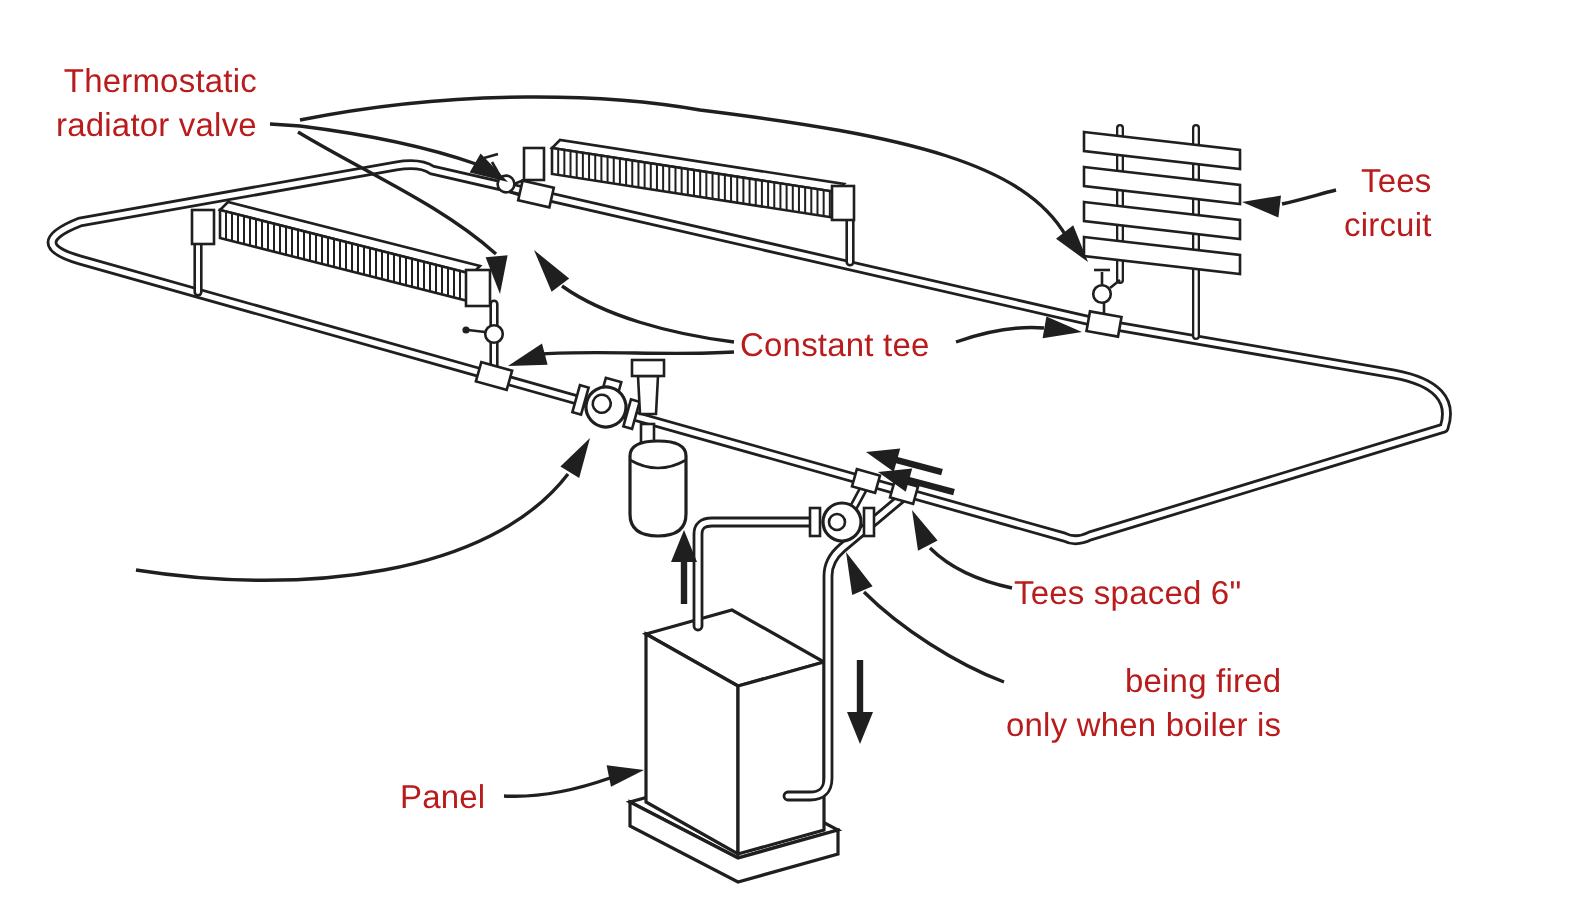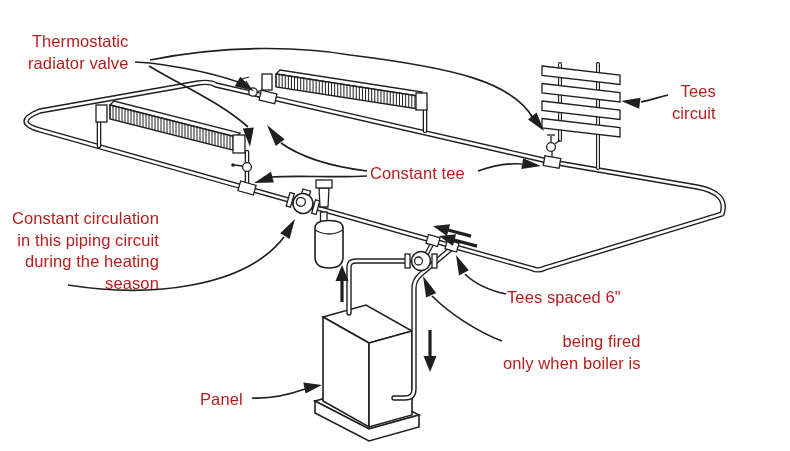--- a/index.html
+++ b/index.html
@@ -316,26 +316,20 @@
 
   <div class="lbl" style="left:672px;top:81px">
     <div>Tees</div>
     <div>circuit</div>
   </div>
 
   <div class="lbl" style="left:370px;top:163px">
     <div>Constant tee</div>
   </div>
 
-  <div class="lbl" style="left:12px;top:208px">
-    <div>Constant circulation</div>
-    <div>in this piping circuit</div>
-    <div>during the heating</div>
-    <div>season</div>
-  </div>
 
   <div class="lbl" style="left:507px;top:287px">
     <div>Tees spaced 6"</div>
   </div>
 
   <div class="lbl" style="left:503px;top:331px">
     <div>being fired</div>
     <div>only when boiler is</div>
   </div>
 

